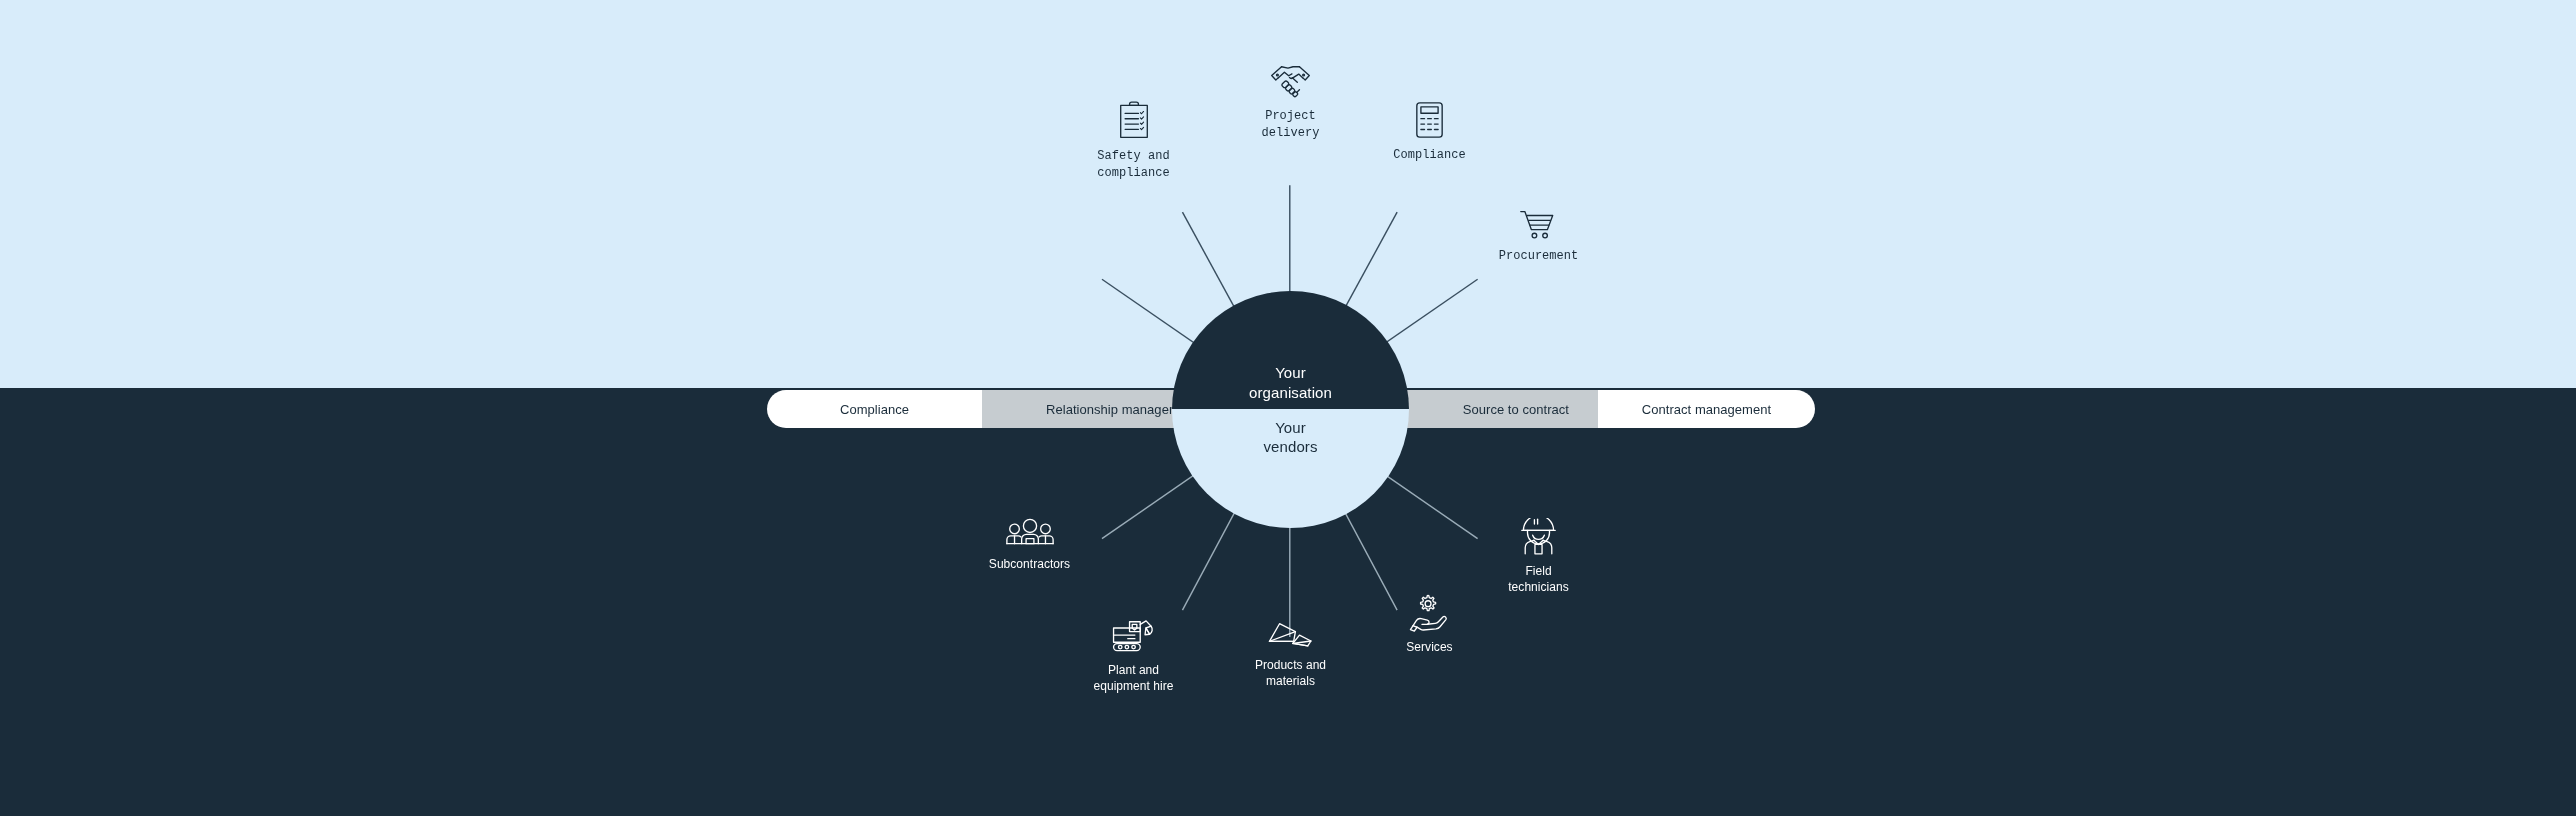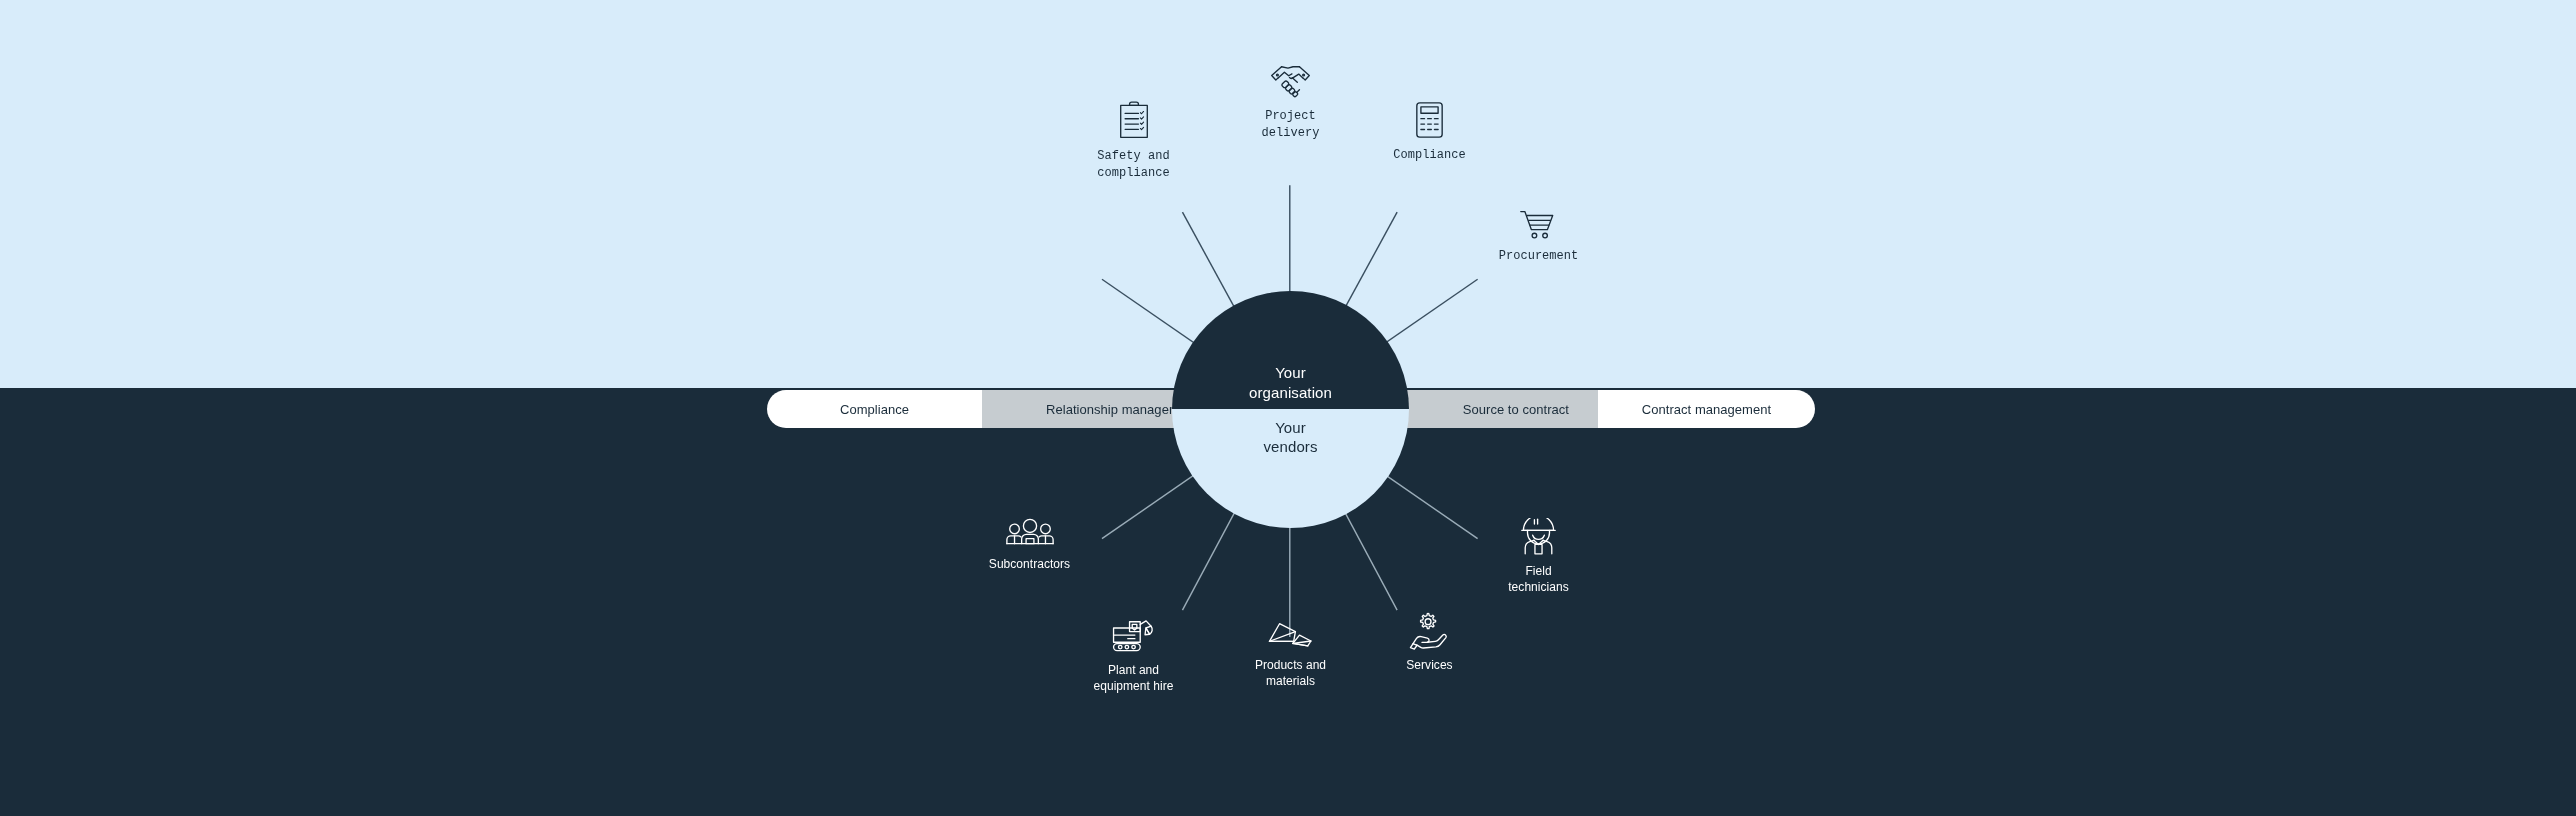--- a/index.html
+++ b/index.html
@@ -322,21 +322,21 @@
           <line x1="29.0" y1="26.6" x2="49.6" y2="23.8"></line>
           <line x1="2.6" y1="24.2" x2="30.0" y2="24.2"></line>
           <line x1="29.0" y1="26.6" x2="46.0" y2="29.4"></line>
         </g>
       </svg>
     </span>
     <span class="cap">Products and
 materials</span>
   </div>
 
-  <div class="node down" style="left:1429px; top:612px;">
+  <div class="node down" style="left:1429px; top:594px;">
     <span class="glyph">
       <svg width="41" height="38" viewBox="0 0 46 42">
         <g fill="none" stroke="#ffffff" stroke-width="1.5" stroke-linejoin="round" stroke-linecap="round">
           <path d="M20.5 1.5l0.9-0.1 0.9 0.1 0.4 2.3 2.1 0.9 1.9-1.4 1.3 1.3-1.4 1.9 0.9 2.1 2.3 0.4 0.1 1.8-2.3 0.5-0.9 2.1 1.4 1.9-1.3 1.3-1.9-1.4-2.1 0.9-0.4 2.3-1.8 0-0.5-2.3-2.1-0.9-1.9 1.4-1.3-1.3 1.4-1.9-0.9-2.1-2.3-0.4 0-1.8 2.3-0.5 0.9-2.1-1.4-1.9 1.3-1.3 1.9 1.4 2.1-0.9z"></path>
           <circle cx="21.4" cy="10.6" r="3.3"></circle>
           <path d="M4.0 36.0l4.4-6.6a5.0 5.0 0 0 1 5.2-2.1l7.0 1.6a2.4 2.4 0 0 1 0 4.7l-6.0 0.2"></path>
           <path d="M20.6 33.6l8.8-0.9a5.6 5.6 0 0 0 3.6-1.9l5.0-5.4a2.3 2.3 0 0 1 3.4 3.0l-6.6 8.0a7.0 7.0 0 0 1-4.6 2.5l-14.0 1.2a5.0 5.0 0 0 1-3.0-0.7L8.6 36.6"></path>
           <path d="M1.6 39.6l3.0-4.4 4.4 2.0-3.0 4.0z"></path>
         </g>
       </svg>

